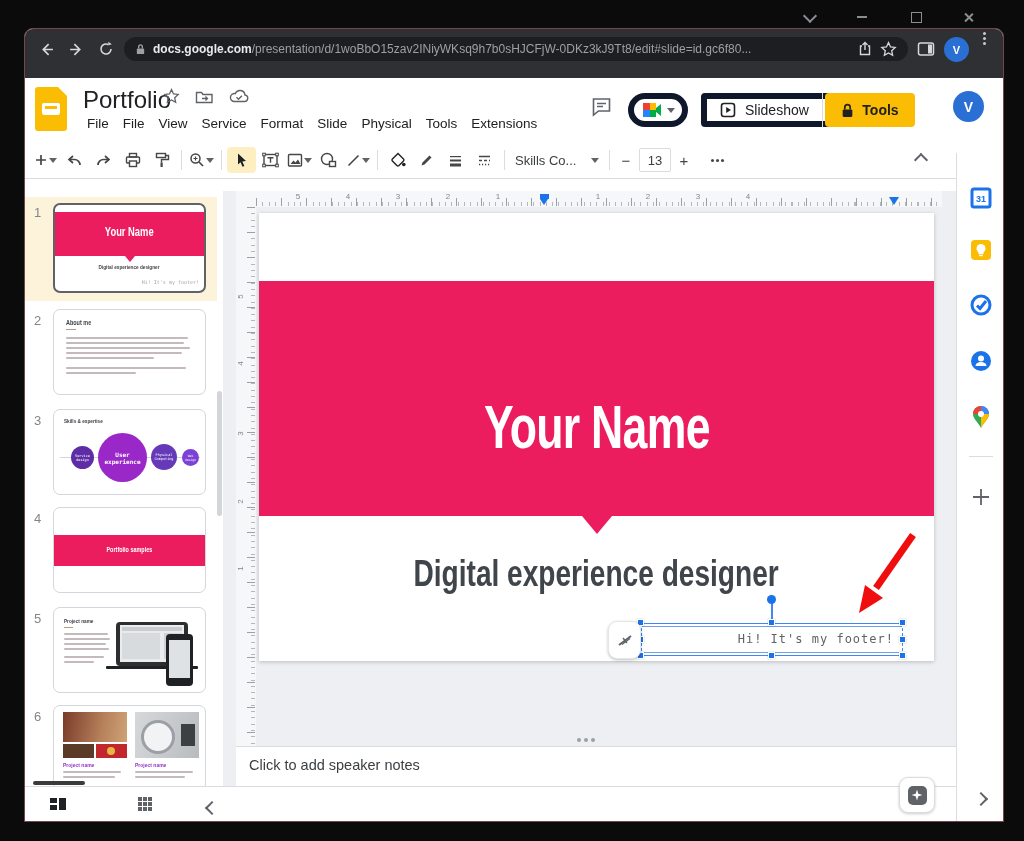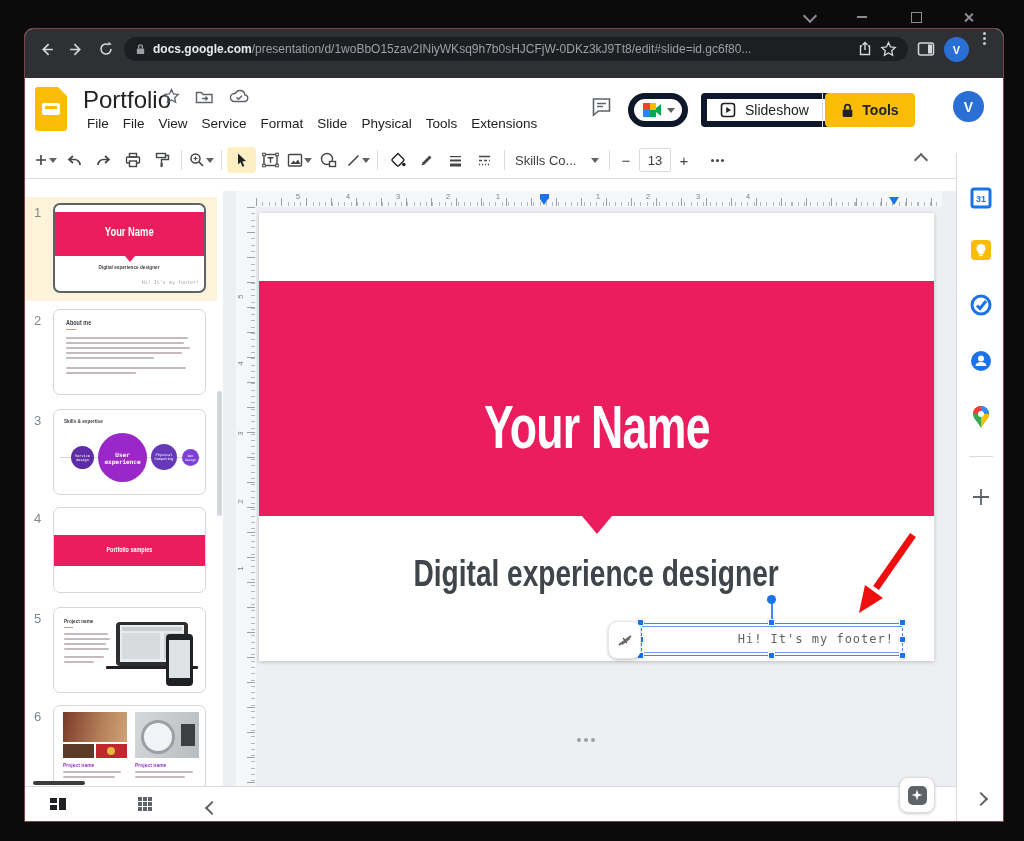--- a/index.html
+++ b/index.html
@@ -545,20 +545,23 @@
           </svg>
         </div>
 
         <svg style="position:absolute;left:0;top:0;pointer-events:none" width="675" height="448" viewBox="0 0 675 448">
           <line x1="654" y1="322" x2="617" y2="375" stroke="#ef0d0d" stroke-width="7"></line>
           <polygon points="600,400 624,385 606,372" fill="#ef0d0d"></polygon>
         </svg>
       </div>
 
       <div class="dragdots"></div>
+      <div class="notes">
+        <span class="notestext">Click to add speaker notes</span>
+      </div>
     </div>
 
     <div class="darkbar"></div>
     <div class="bottombar">
       <span class="bbic" style="left:24px">
         <svg width="18" height="16" viewBox="0 0 18 16">
           <rect x="1" y="2" width="7" height="5" fill="#202124"></rect>
             <rect x="1" y="9" width="7" height="5" fill="#202124"></rect>
             <rect x="10" y="2" width="7" height="12" fill="#202124"></rect>
         </svg>

